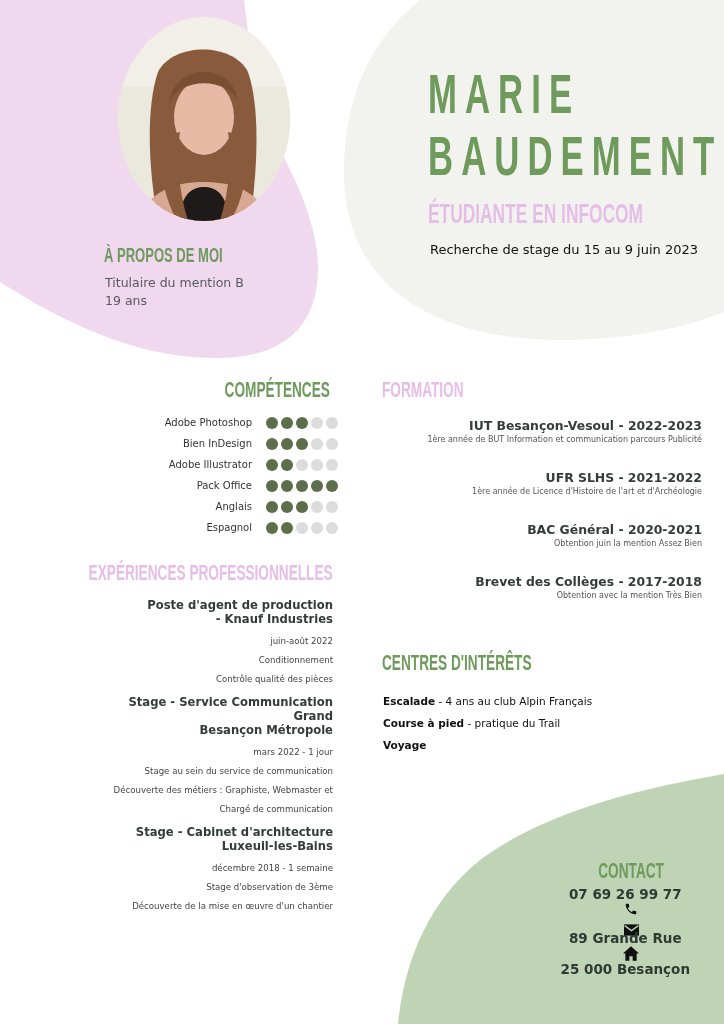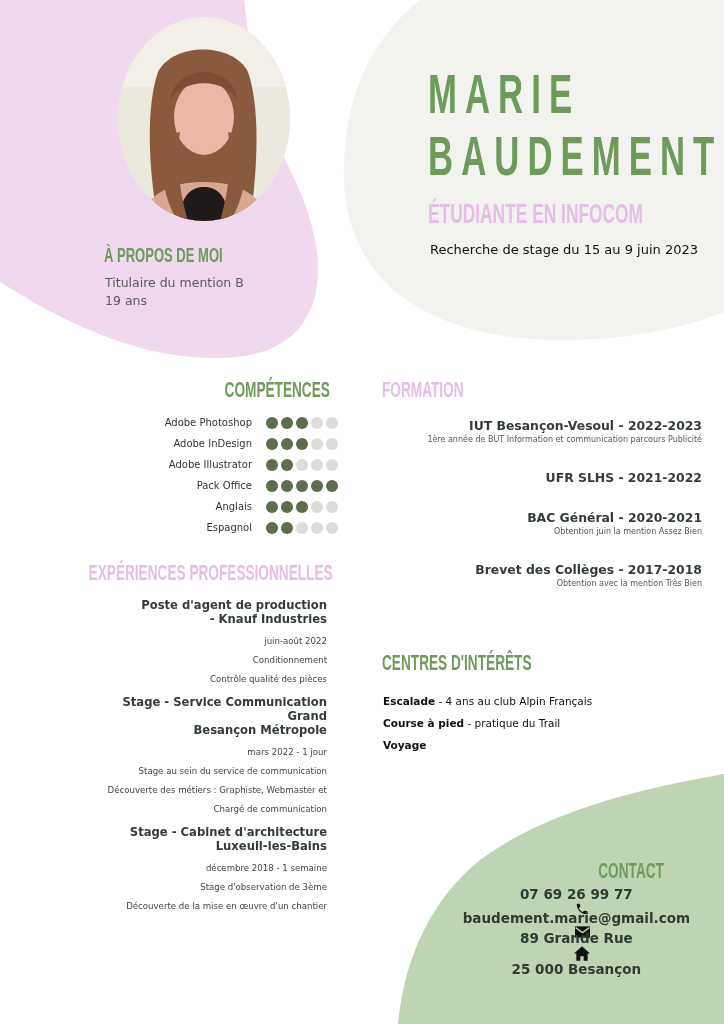--- a/index.html
+++ b/index.html
@@ -12,21 +12,21 @@
   .h-green { color:#6e9a5c; }
   .h-pink { color:#e6bde6; }
   .heading { position:absolute; font-family:"Liberation Sans", sans-serif; font-weight:700; font-size:22px; white-space:nowrap; transform:scaleX(0.62); }
   .about-text { position:absolute; left:105px; top:274px; font-size:12.5px; color:#5a5a5a; line-height:18px; }
   .skills { position:absolute; left:100px; top:412px; width:240px; }
   .skill-row { display:flex; align-items:center; justify-content:flex-end; height:21px; }
   .skill-name { font-size:10px; color:#333; width:143px; text-align:right; margin-right:14px; }
   .dots { display:flex; gap:3px; width:74px; }
   .dot { width:12px; height:12px; border-radius:50%; background:#dcdcdc; }
   .dot.on { background:#5c6e4a; }
-  .exp { position:absolute; left:84px; top:598px; width:243px; text-align:right; }
+  .exp { position:absolute; left:90px; top:598px; width:243px; text-align:right; }
   .exp-title { font-weight:700; font-size:11.6px; color:#333c3a; line-height:14px; }
   .exp-line { font-size:8.6px; color:#444; line-height:19px; }
   .exp-block { margin-bottom:6px; }
   .form { position:absolute; left:382px; top:417px; width:320px; }
   .form-item { margin-bottom:23px;text-align:right; }
   .form-title { font-weight:700; font-size:12.4px; color:#333c3a; line-height:17px; }
   .form-sub { font-size:8px; color:#555; line-height:12px; }
   .interests { position:absolute; left:383px; top:690px; }
   .int-row { font-size:10.5px; color:#111; line-height:22px; }
   .int-row b { font-weight:700; }
@@ -76,21 +76,21 @@
       <span class="skill-name">Adobe Photoshop</span>
       <span class="dots">
         <span class="dot on"></span>
         <span class="dot on"></span>
         <span class="dot on"></span>
         <span class="dot"></span>
         <span class="dot"></span>
       </span>
     </div>
     <div class="skill-row">
-      <span class="skill-name">Adobe InDesign</span>
+      <span class="skill-name">Bien InDesign</span>
       <span class="dots">
         <span class="dot on"></span>
         <span class="dot on"></span>
         <span class="dot on"></span>
         <span class="dot"></span>
         <span class="dot"></span>
       </span>
     </div>
     <div class="skill-row">
       <span class="skill-name">Adobe Illustrator</span>
@@ -170,20 +170,21 @@
   </div>
 
 <div class="heading h-pink" style="left:382px; top:377px; transform-origin:left top;">FORMATION</div>
 <div class="form" id="form">
     <div class="form-item">
       <div class="form-title">IUT Besançon-Vesoul - 2022-2023</div>
       <div class="form-sub">1ère année de BUT Information et communication parcours Publicité</div>
     </div>
     <div class="form-item">
       <div class="form-title">UFR SLHS - 2021-2022</div>
+      <div class="form-sub">1ère année de Licence d'Histoire de l'art et d'Archéologie</div>
     </div>
     <div class="form-item">
       <div class="form-title">BAC Général - 2020-2021</div>
       <div class="form-sub">Obtention juin la mention Assez Bien</div>
     </div>
     <div class="form-item">
       <div class="form-title">Brevet des Collèges - 2017-2018</div>
       <div class="form-sub">Obtention avec la mention Très Bien</div>
     </div>
   </div>
@@ -199,21 +200,20 @@
 <div class="contact">
   <div class="c-row">
     <span class="c-text">07 69 26 99 77</span>
     <span class="c-icon">
       <svg width="14" height="14" viewBox="0 0 24 24">
           <path d="M6.6 10.8c1.4 2.8 3.8 5.1 6.6 6.6l2.2-2.2c.3-.3.7-.4 1-.2 1.1.4 2.3.6 3.6.6.6 0 1 .4 1 1V20c0 .6-.4 1-1 1C10.6 21 3 13.4 3 4c0-.6.4-1 1-1h3.5c.6 0 1 .4 1 1 0 1.3.2 2.5.6 3.6.1.3 0 .7-.2 1L6.6 10.8z" fill="#111"></path>
         </svg>
     </span>
   </div>
   <div class="c-row">
-    <span class="c-text">baudement.marie@gmail.com</span>
     <span class="c-icon">
       <svg width="15" height="12" viewBox="0 0 24 18">
           <rect x="0" y="0" width="24" height="18" fill="#111"></rect>
           <path d="M1 2 L12 10 L23 2" stroke="#bfd4b4" stroke-width="2" fill="none"></path>
         </svg>
     </span>
   </div>
   <div class="c-row">
     <span class="c-text">89 Grande Rue</span>
     <span class="c-icon">

